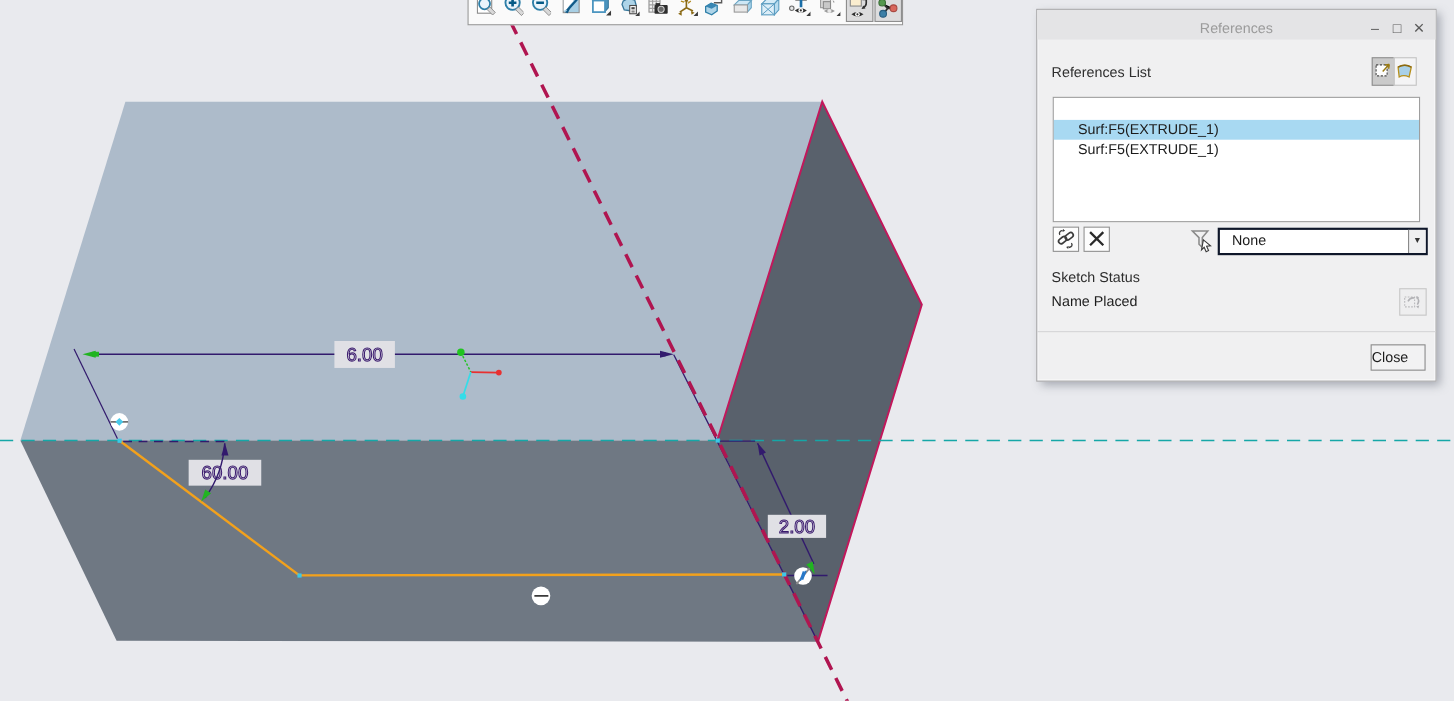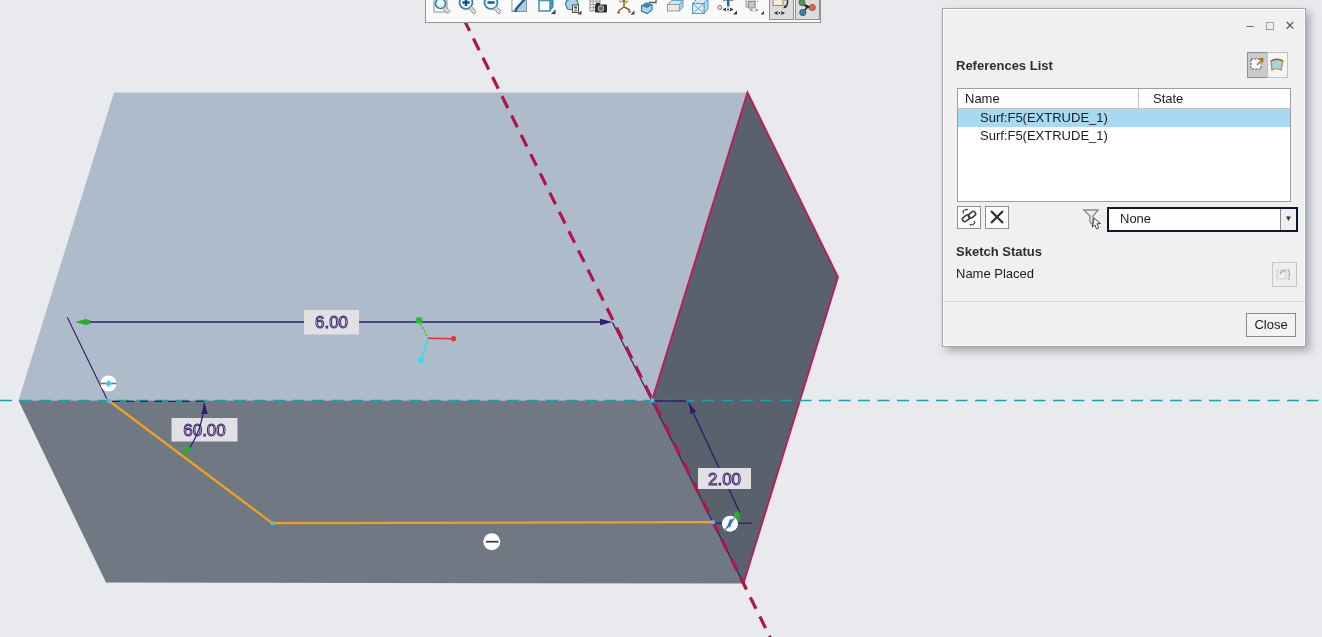--- a/index.html
+++ b/index.html
@@ -11,29 +11,29 @@
 .ticon{position:absolute;top:3px}
 .tbtn{position:absolute;top:1px;height:22px;width:23px;background:#dcdcdd;
   border:1px solid #8e8e8e}
 #dialog{position:absolute;left:942px;top:8px;width:362px;height:337px;
   background:#f0f0f1;border:1px solid #a6a6a8;
   box-shadow:inset 1px 1px 0 #fbfbfc,inset -1px -1px 0 #fbfbfc,4px 4px 8px rgba(100,105,120,0.5);z-index:20;font-size:13px;color:#1c1c1c}
 #dtitle{position:absolute;left:0;top:0;right:0;height:27px;background:#e4e4e6;
   color:#9b9b9b;text-align:center;line-height:34px;font-size:13px}
 .dwbtn{position:absolute;top:0;height:27px;width:20px;color:#5a5a5a;
   text-align:center;line-height:33px;font-size:13px}
-.dbold{position:absolute;font-weight:bold;color:#2e2e2e}
+.dbold{position:absolute;font-weight:normal;color:#2e2e2e}
 #dtable{position:absolute;left:14px;top:79px;width:332px;height:112px;
   background:#fff;border:1px solid #9e9e9e}
 .tsmall{position:absolute;width:22px;height:21px;background:#fdfdfd;
   border:1px solid #8f8f8f}
 #combo{position:absolute;left:164px;top:198px;width:187px;height:21px;
   background:#fff;border:2px solid #0f172a}
 #closebtn{position:absolute;left:303px;top:304px;width:48px;height:22px;
-  background:#f2f2f3;border:1px solid #8a8a8a;text-align:center;line-height:22px}
+  background:#f2f2f3;border:1px solid #8a8a8a;line-height:22px}
 </style>
 </head>
 <body>
 <svg id="scene" width="1322" height="637" viewBox="0 0 1322 637">
 
   <polygon points="114,92.5 747.5,92.5 652,400.5 18.5,400.5" fill="#adbbca"></polygon>
   <polygon points="18.5,400.5 652,400.5 743.5,583.5 106,582.5" fill="#6f7883"></polygon>
   <polygon points="747.5,92.5 838,277 743.5,583.5 652,400.5" fill="#59616c"></polygon>
 
   <g stroke="#c2175b" stroke-width="1.8" fill="none">
@@ -201,42 +201,38 @@
 <svg width="22" height="20" viewBox="0 0 22 20" style="position:absolute;left:0;top:2px">
   <path d="M 6.5 4 L 11 8.5 L 16 8.5 M 11 8.5 L 7.5 13" stroke="#2e2e2e" stroke-width="1.7"></path>
   <circle cx="6" cy="3.5" r="3" fill="#55984f" stroke="#3c7038"></circle>
   <circle cx="16.3" cy="8.5" r="3.1" fill="#d9675c" stroke="#a84a42"></circle>
   <circle cx="6.8" cy="13.5" r="3.1" fill="#3c7fa6" stroke="#2a5f80"></circle>
 </svg>
 </div>
 </div>
 
 <div id="dialog">
+  <div id="dtitle">References</div>
   <div class="dwbtn" style="left:297px">–</div>
   <div class="dwbtn" style="left:317px">□</div>
   <div class="dwbtn" style="left:337px">✕</div>
   <div class="dbold" style="left:13px;top:49px">References List</div>
   <div style="position:absolute;left:304px;top:43px;width:19px;height:24px;background:#cacaca;border:1px solid #8f8f8f">
     <svg width="15" height="16" viewBox="0 0 15 16" style="position:absolute;left:2px;top:4px">
       <rect x="1" y="2" width="10" height="10" fill="#fdfdfd" stroke="#4a4a4a" stroke-dasharray="2 1.4"></rect>
       <path d="M 7 8 L 13 1.5 M 13 1.5 l -4 0.6 M 13 1.5 l -0.6 4" stroke="#9a7a10" stroke-width="1.3" fill="none"></path>
     </svg>
   </div>
   <div style="position:absolute;left:324px;top:43px;width:19px;height:24px;background:#f4f4f5;border:1px solid #c2c2c2">
     <svg width="16" height="16" viewBox="0 0 16 16" style="position:absolute;left:1px;top:4px">
       <path d="M 2 4 Q 8 0.5 14 4 L 12 13 Q 7 10.5 3 13 Z" fill="#a8d0e8" stroke="#b8901c" stroke-width="1.2"></path>
       <path d="M 2 4 Q 8 0.5 14 4" fill="none" stroke="#8a6914" stroke-width="1.4"></path>
     </svg>
   </div>
   <div id="dtable">
-    <div style="position:absolute;left:0;top:0;width:100%;height:19px;border-bottom:1px solid #c3c3c3">
-      <span style="position:absolute;left:7px;top:2px">Name</span>
-      <span style="position:absolute;left:195px;top:2px">State</span>
-      <div style="position:absolute;left:180px;top:0;width:1px;height:19px;background:#c3c3c3"></div>
-    </div>
     <div style="position:absolute;left:0;top:19.5px;width:100%;height:18.5px;background:#a8d9f2">
       <span style="position:absolute;left:22px;top:1px">Surf:F5(EXTRUDE_1)</span>
     </div>
     <div style="position:absolute;left:0;top:38px;width:100%;height:19px">
       <span style="position:absolute;left:22px;top:1px">Surf:F5(EXTRUDE_1)</span>
     </div>
   </div>
   <div class="tsmall" style="left:14px;top:197px">
     <svg width="20" height="19" viewBox="0 0 20 19" style="position:absolute;left:1px;top:1px">
       <g stroke="#3c3c3c" stroke-width="1.5" fill="none">

